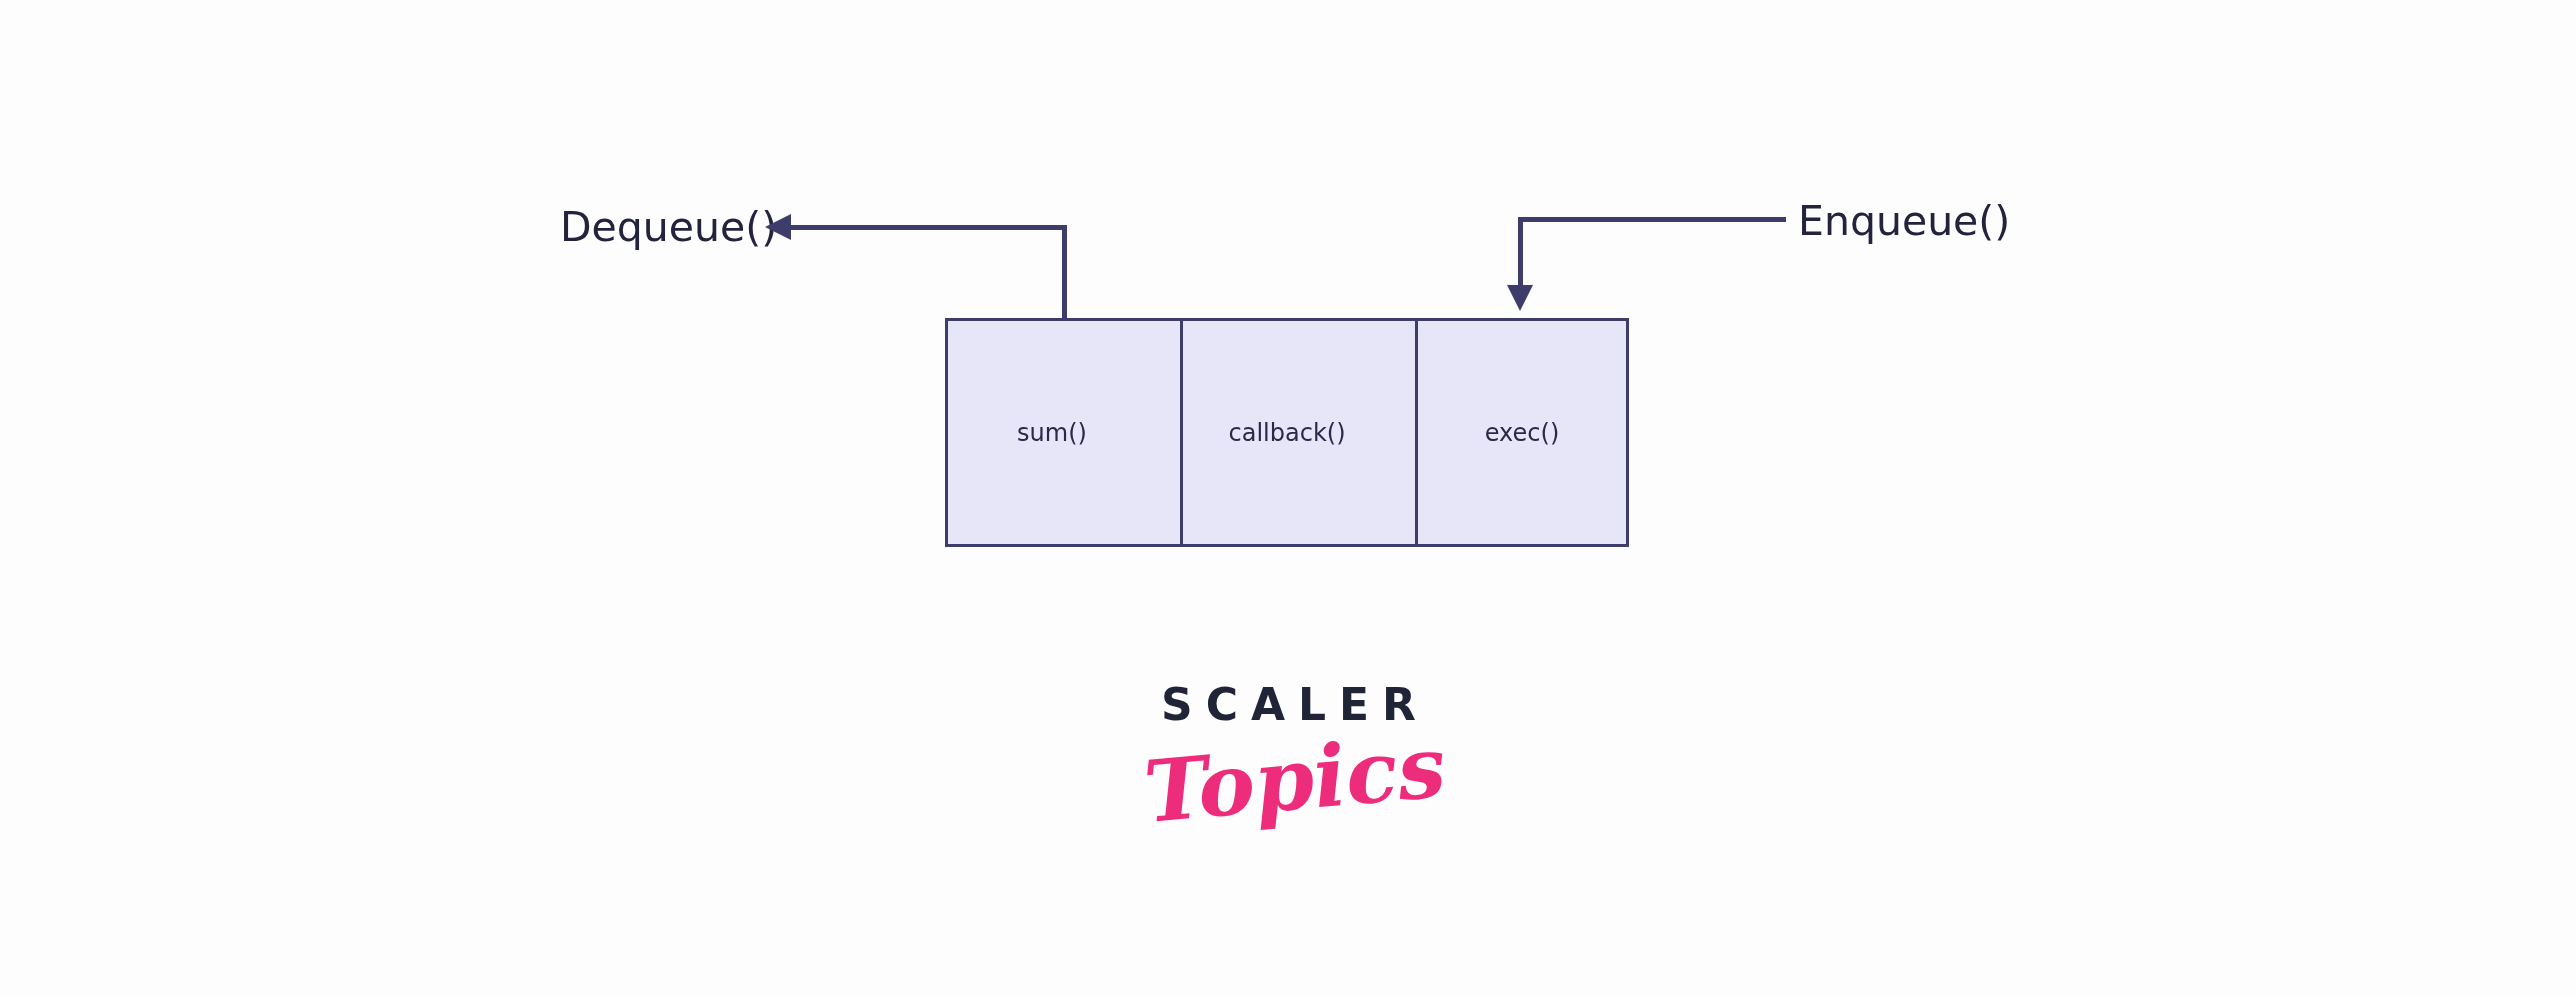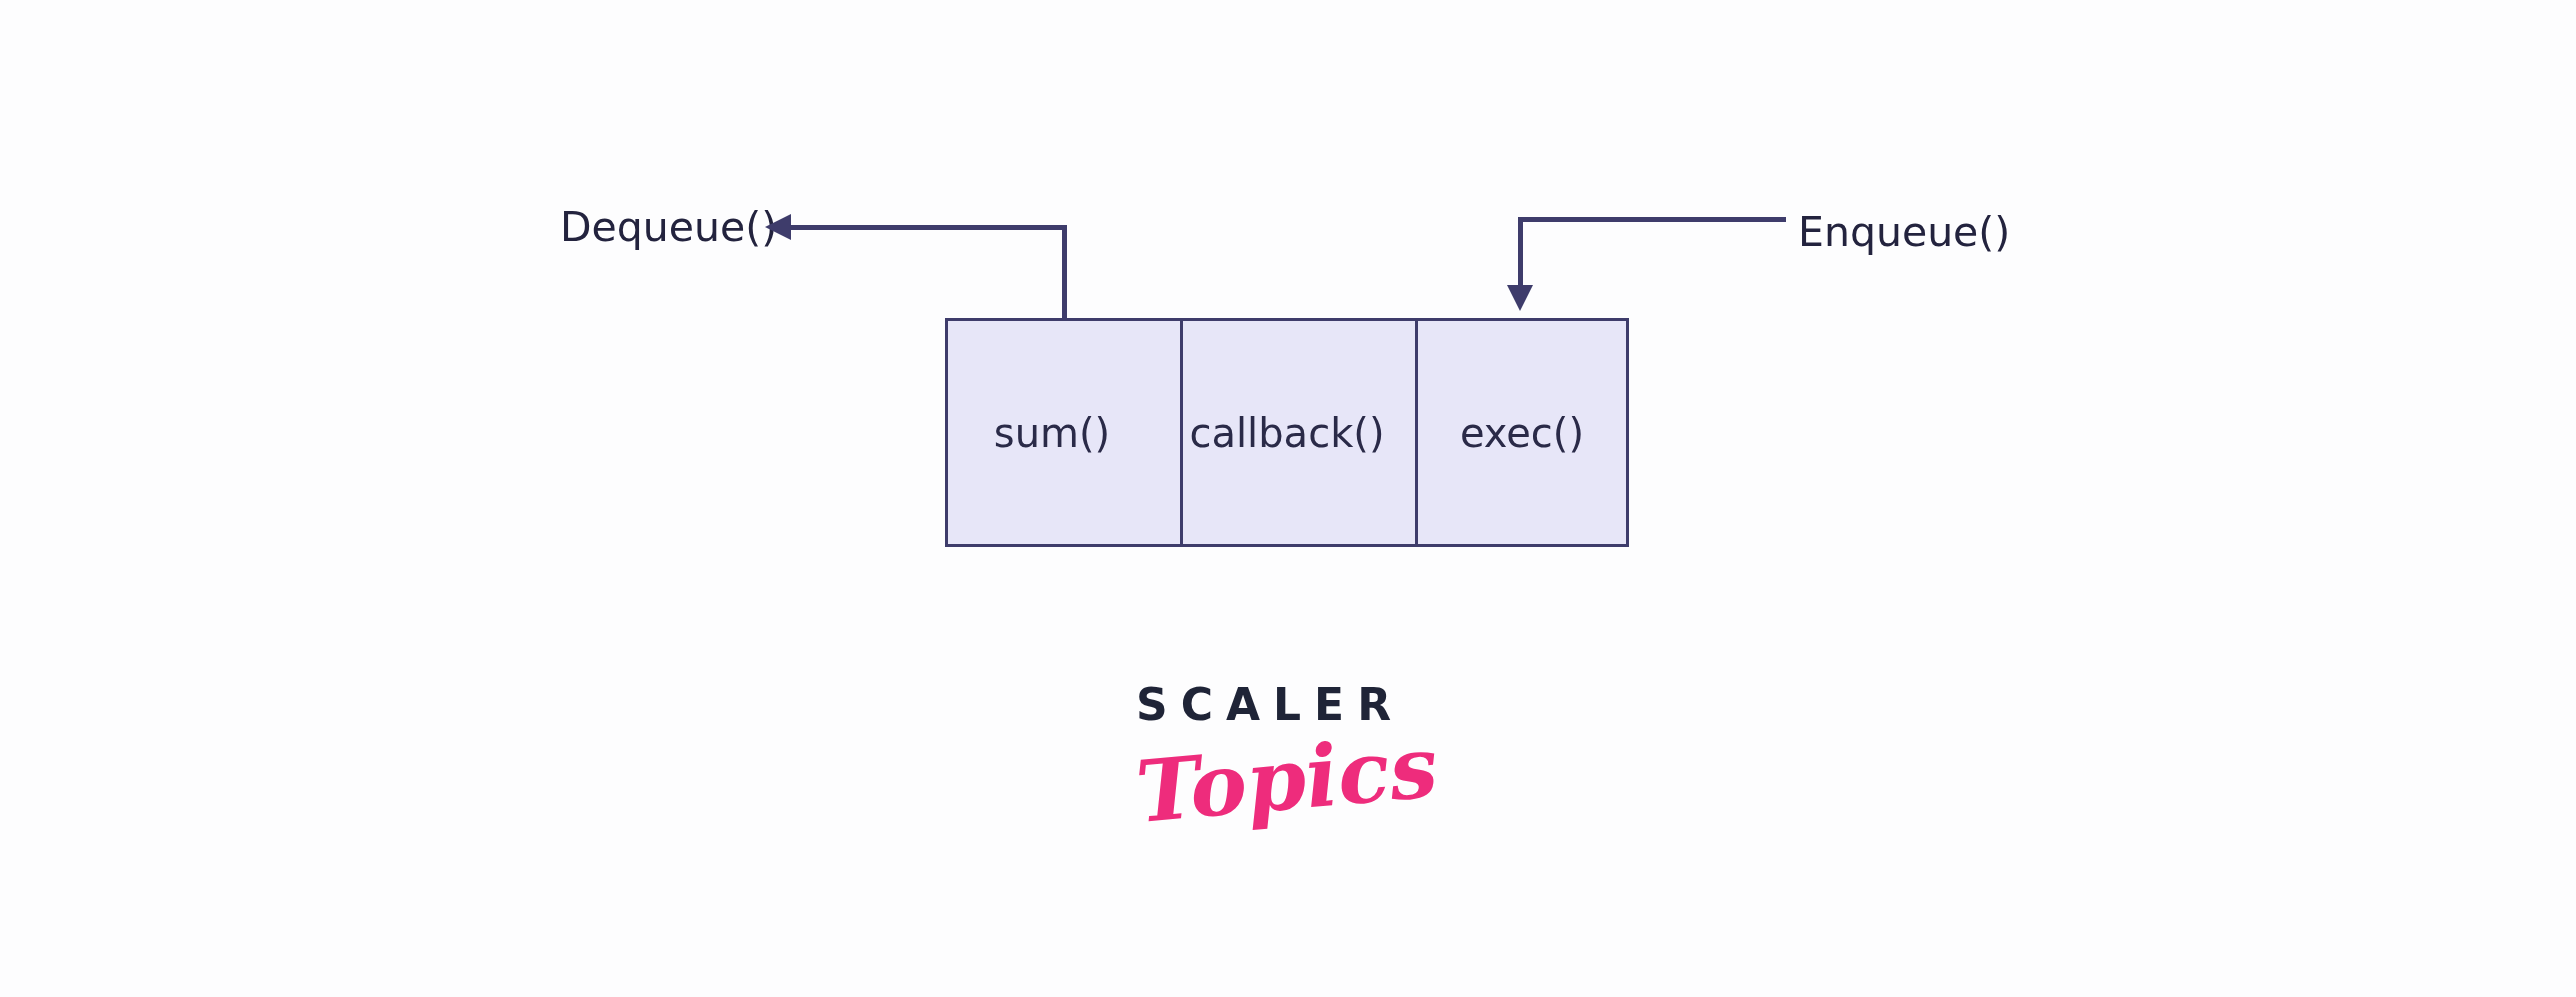--- a/index.html
+++ b/index.html
@@ -25,21 +25,21 @@
 
   
   .flow-label {
     position: absolute;
     font-size: 41px;
     line-height: 52px;
     color: var(--label-text);
     white-space: nowrap;
   }
   .dequeue-label { left: 560px; top: 201px; width: 205px; text-align: right; }
-  .enqueue-label { left: 1798px; top: 195px; margin-top: 11px; }
+  .enqueue-label { left: 1798px; top: 195px; }
 
   
   .line { position: absolute; background: var(--arrow); }
   .dequeue-line-h { left: 789px; top: 225px; width: 277px; height: 5.3px; }
   .dequeue-line-v { left: 1062px; top: 225px; width: 5.3px; height: 95px; }
   .enqueue-line-h { left: 1518px; top: 217px; width: 268px; height: 5.3px; }
   .enqueue-line-v { left: 1518px; top: 217px; width: 5.3px; height: 70px; }
 
   
   .arrowhead-left {
@@ -64,31 +64,31 @@
     width: 684px; height: 229px;
     display: flex;
     border: 3.8px solid var(--cell-border);
     background: var(--cell-fill);
   }
   .queue-cell {
     flex: 1 1 0;
     display: flex;
     align-items: center;
     justify-content: center;
-    font-size: 40px;
+    font-size: 24px;
     color: var(--cell-text);
   }
   .queue-cell + .queue-cell { border-left: 3.8px solid var(--cell-border); margin-left: 24px; }
 
   
   .logo {
     position: absolute;
     left: 1136px; top: 679px;
     width: 318px;
-    text-align: left;
+    text-align: center;
   }
   .logo-brand {
     font-size: 44px;
     font-weight: 800;
     letter-spacing: 13px;
     color: var(--brand);
   }
   .logo-sub {
     display: inline-block;
     margin-top: -4.5px;

